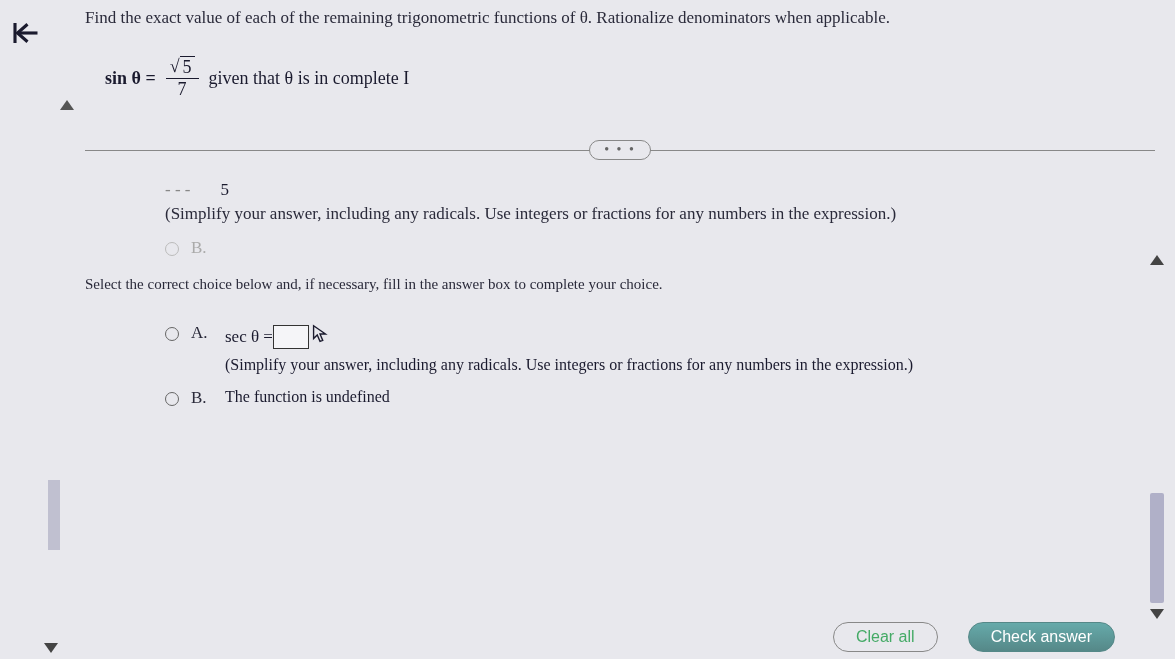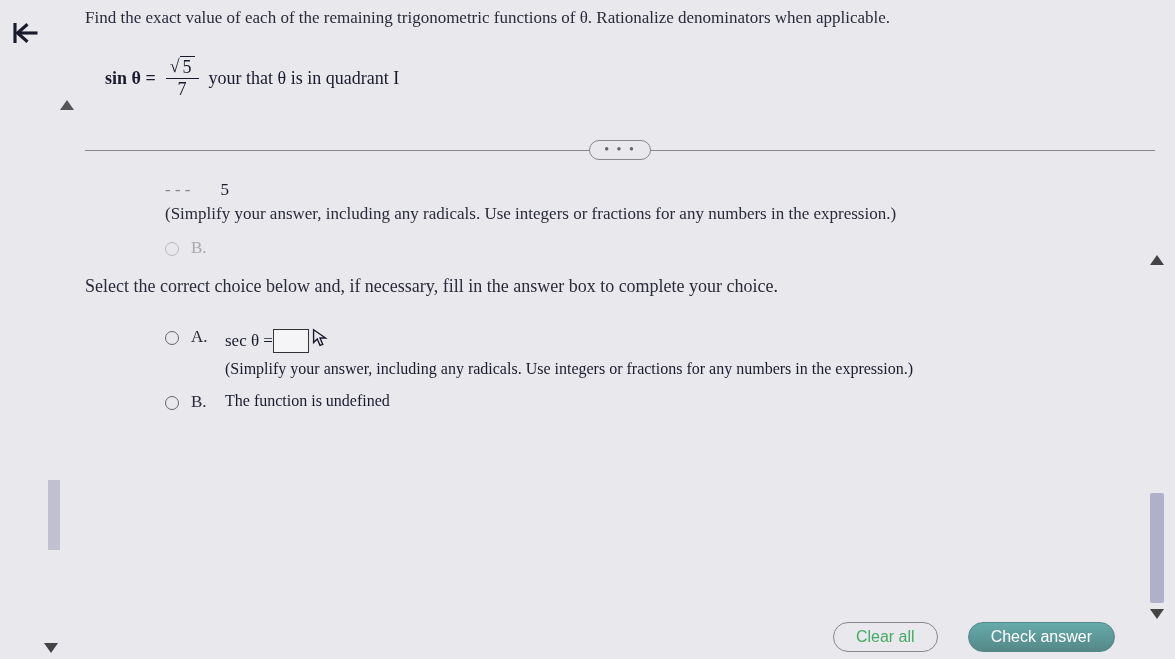--- a/index.html
+++ b/index.html
@@ -104,21 +104,21 @@
   }
   .opt-row { display:flex; gap:12px; align-items:flex-start; margin-bottom:14px;}
   .radio {
     width:14px; height:14px; border:1.5px solid #666; border-radius:50%;
     margin-top:4px; flex-shrink:0; cursor:pointer;
   }
   .radio.disabled { border-color:#bbb; cursor:default;}
   .opt-label { width:22px; color:#2a2a3a; font-size:17px;}
   .opt-label.disabled { color:#aaa;}
   .opt-body { flex:1;}
-  .select-prompt { font-size:18px; margin: 18px 0 30px -80px; color:#2a2a3a;}
+  .select-prompt { font-size:15px; margin: 18px 0 30px -80px; color:#2a2a3a;}
   .sec-line { display:flex; align-items:center; font-size:17px; margin-bottom:6px;}
   .answer-box {
     width:36px; height:24px; border:1px solid #333; background:#f5f5f8;
     display:inline-block;
   }
   .cursor-icon { position:relative; }
   .cursor-icon svg { width:22px; height:22px; }
   .right-scroll {
     position:absolute; right:4px; top:255px; bottom:40px; width:28px;
     display:flex; flex-direction:column; align-items:center; justify-content:space-between;
@@ -182,21 +182,21 @@
     <span class="sin">sin θ =</span>
     <span class="fraction">
       <span class="num">
         <span class="sqrt">
           <span class="sqrt-sym">√</span>
           <span class="sqrt-val">5</span>
         </span>
       </span>
       <span class="den">7</span>
     </span>
-    <span>your that θ is in quadrant I</span>
+    <span>given that θ is in complete I</span>
   </div>
 
   <div class="divider-row">
     <div class="divider-line"></div>
     <div class="dots-pill">• • •</div>
     <div class="divider-line"></div>
   </div>
 
   <div class="scroll-region">
     <div class="prev-answer">

